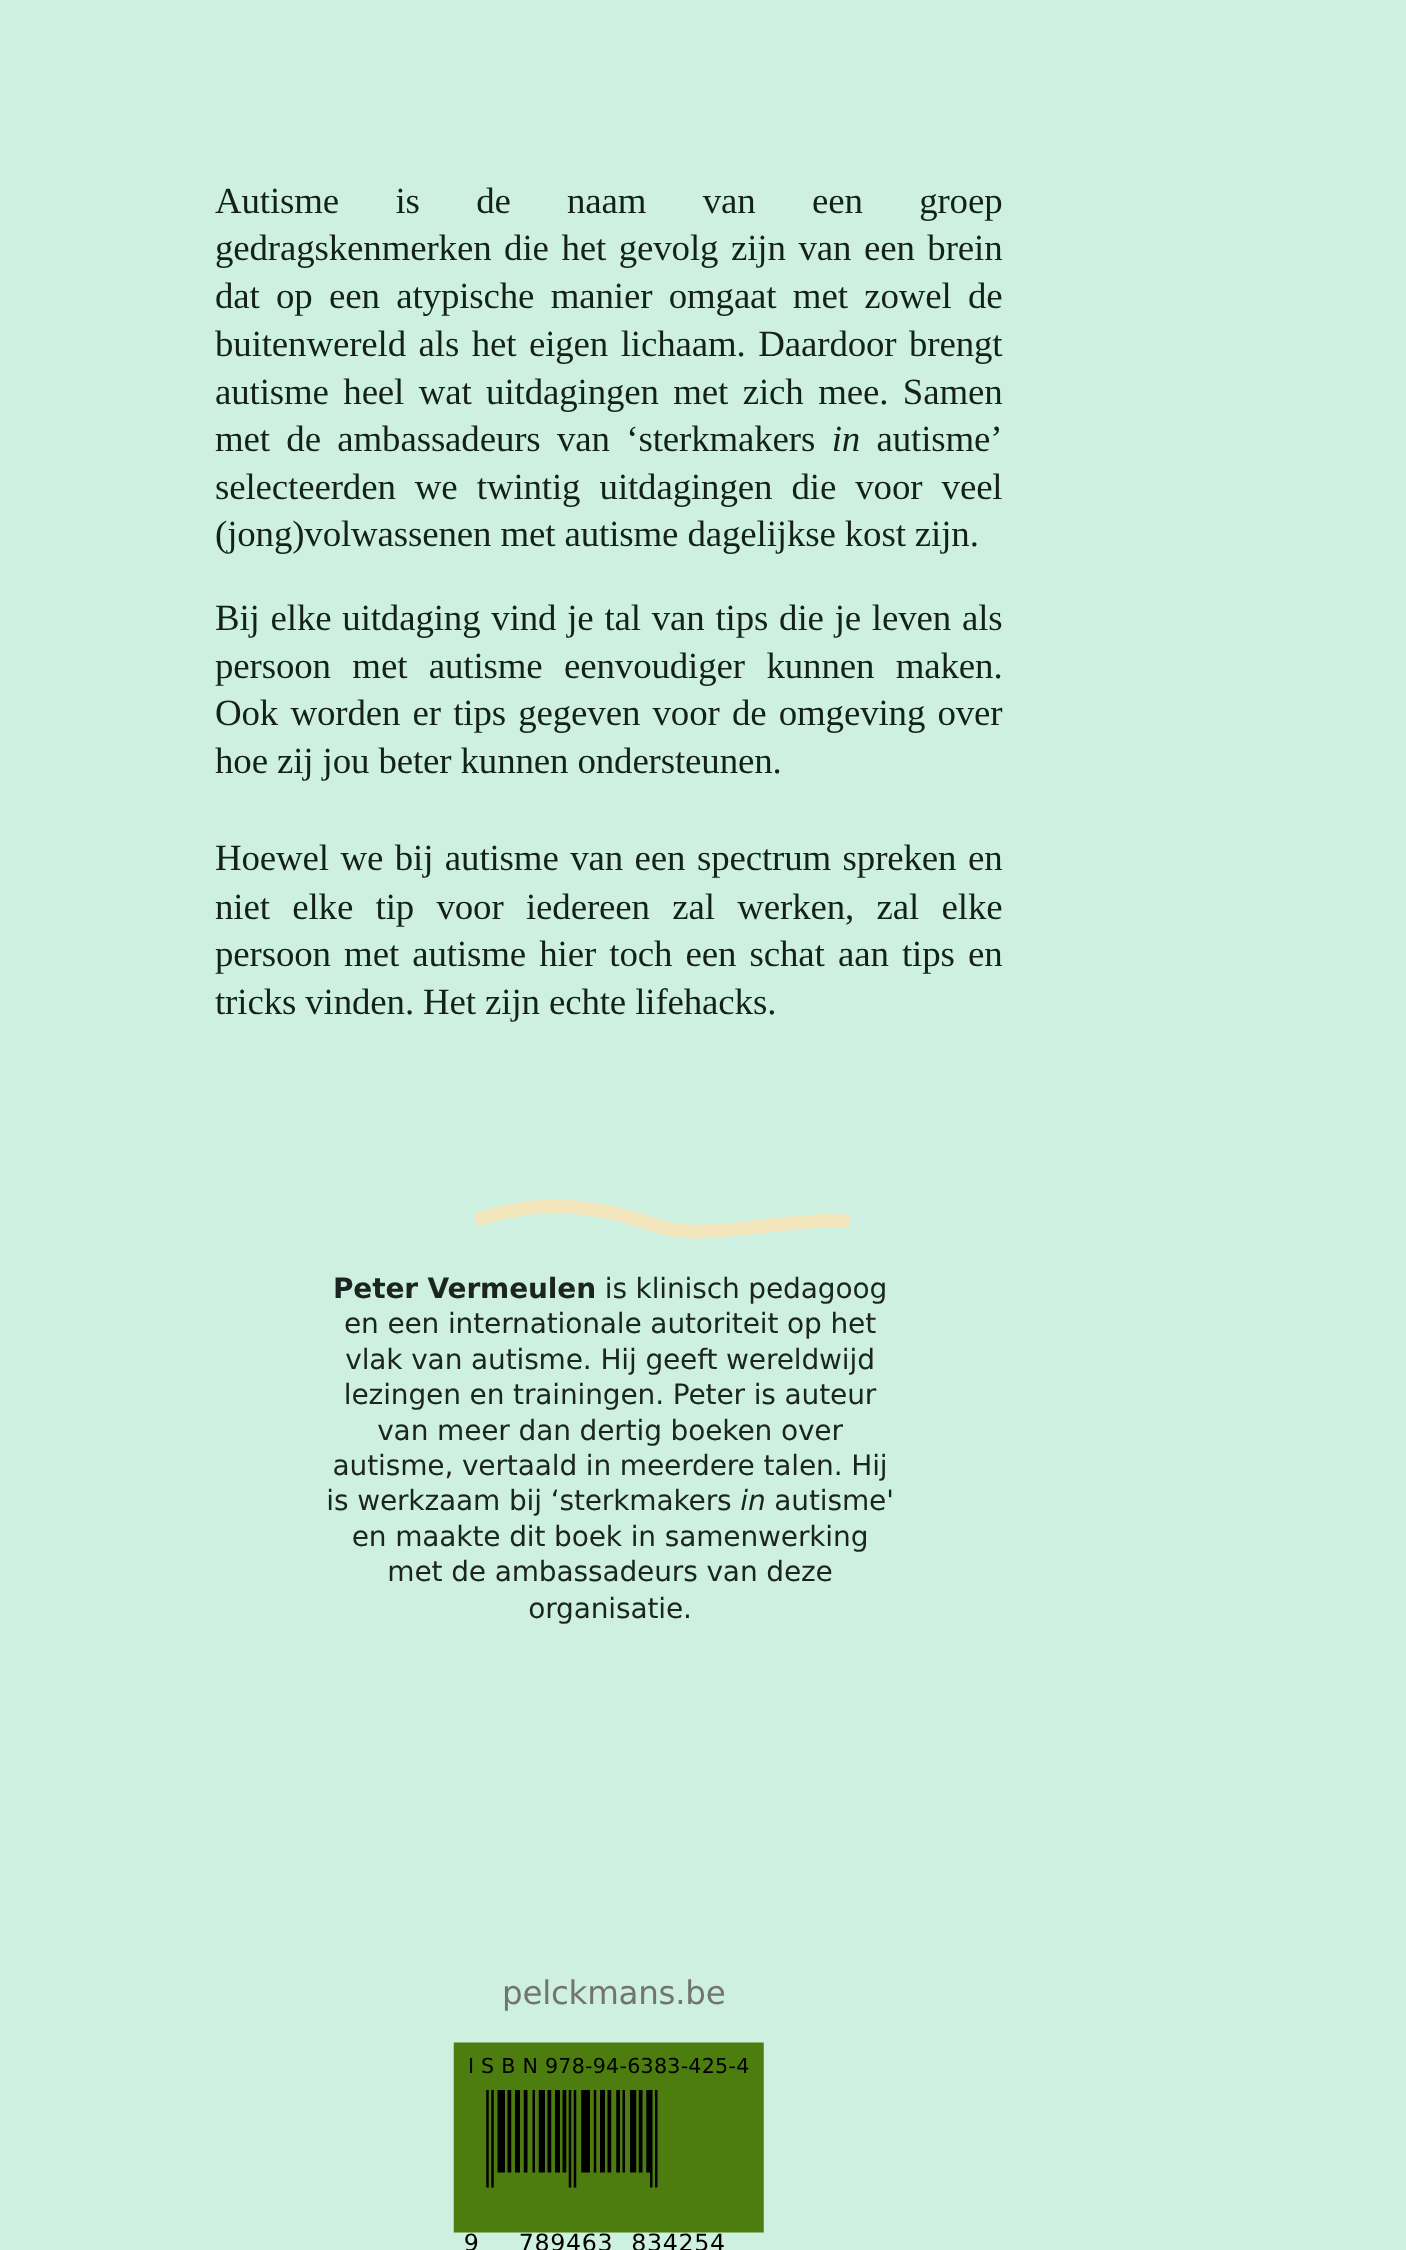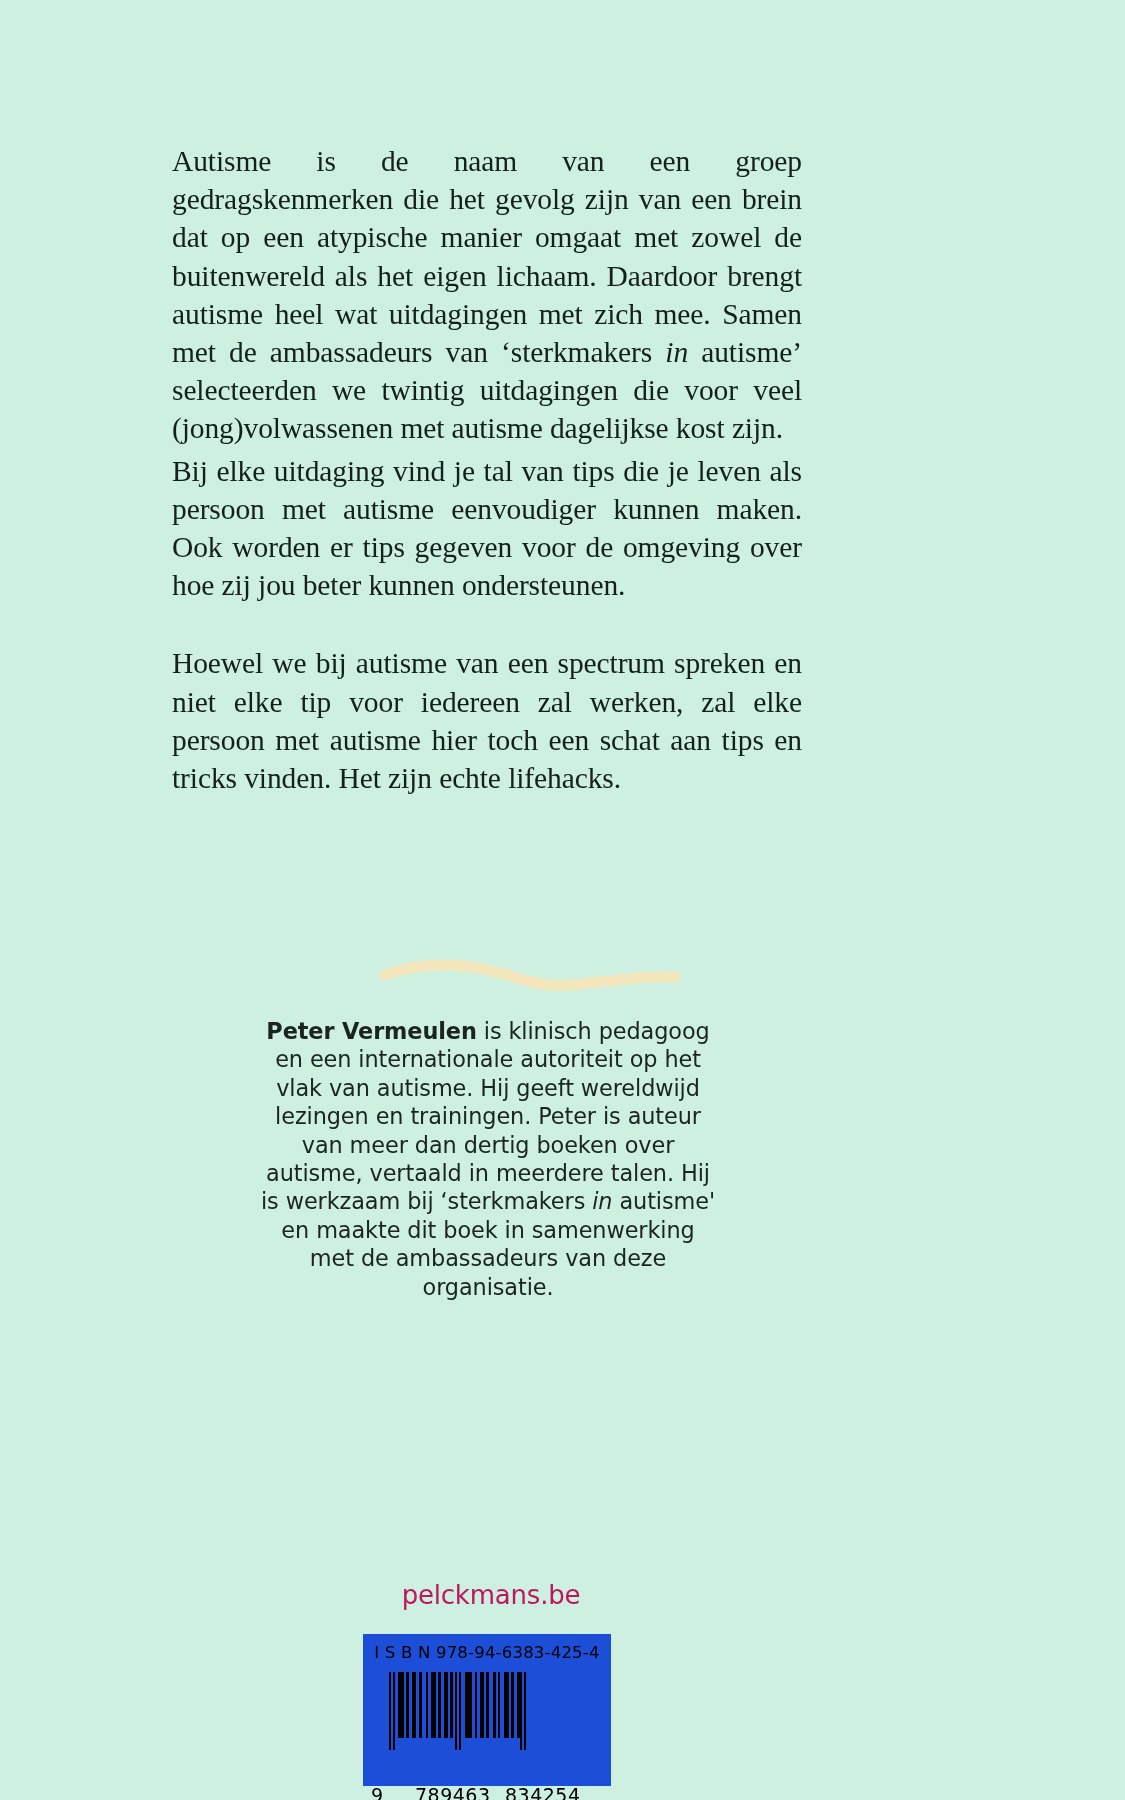--- a/index.html
+++ b/index.html
@@ -42,21 +42,21 @@
 
   .blurb p.qs {
     font-style: italic;
     font-size: 28px;
     line-height: 36px;
     text-align: left;
     margin-top: 22px;
     margin-bottom: 22px;
     letter-spacing: -0.3px;
   }
-  .blurb p.p3 { margin-top: 4px; }
+  .blurb p.p3 { margin-top: 28px; }
   .blurb p.p4 { margin-top: 40px; }
 
   .blurb em { font-style: italic; }
 
   
   .squiggle {
     position: absolute;
     left: 380px;
     top: 955px;
     width: 300px;
@@ -114,31 +114,31 @@
   
   .publisher {
     position: absolute;
     left: 0;
     top: 1580px;
     width: 982px;
     text-align: center;
     font-family: "DejaVu Sans", sans-serif;
     font-size: 26px;
     letter-spacing: -0.2px;
-    color: #be185d;
+    color: #737373;
   }
 
   
   .isbn-block {
     position: absolute;
     left: 363px;
     top: 1634px;
     width: 248px;
     height: 152px;
-    background: #1d4ed8;
+    background: #4d7c0f;
   }
   .isbn-text {
     position: absolute;
     left: 0;
     top: 9px;
     width: 248px;
     text-align: center;
     font-family: "DejaVu Sans", sans-serif;
     font-size: 16.5px;
     letter-spacing: 0.2px;

